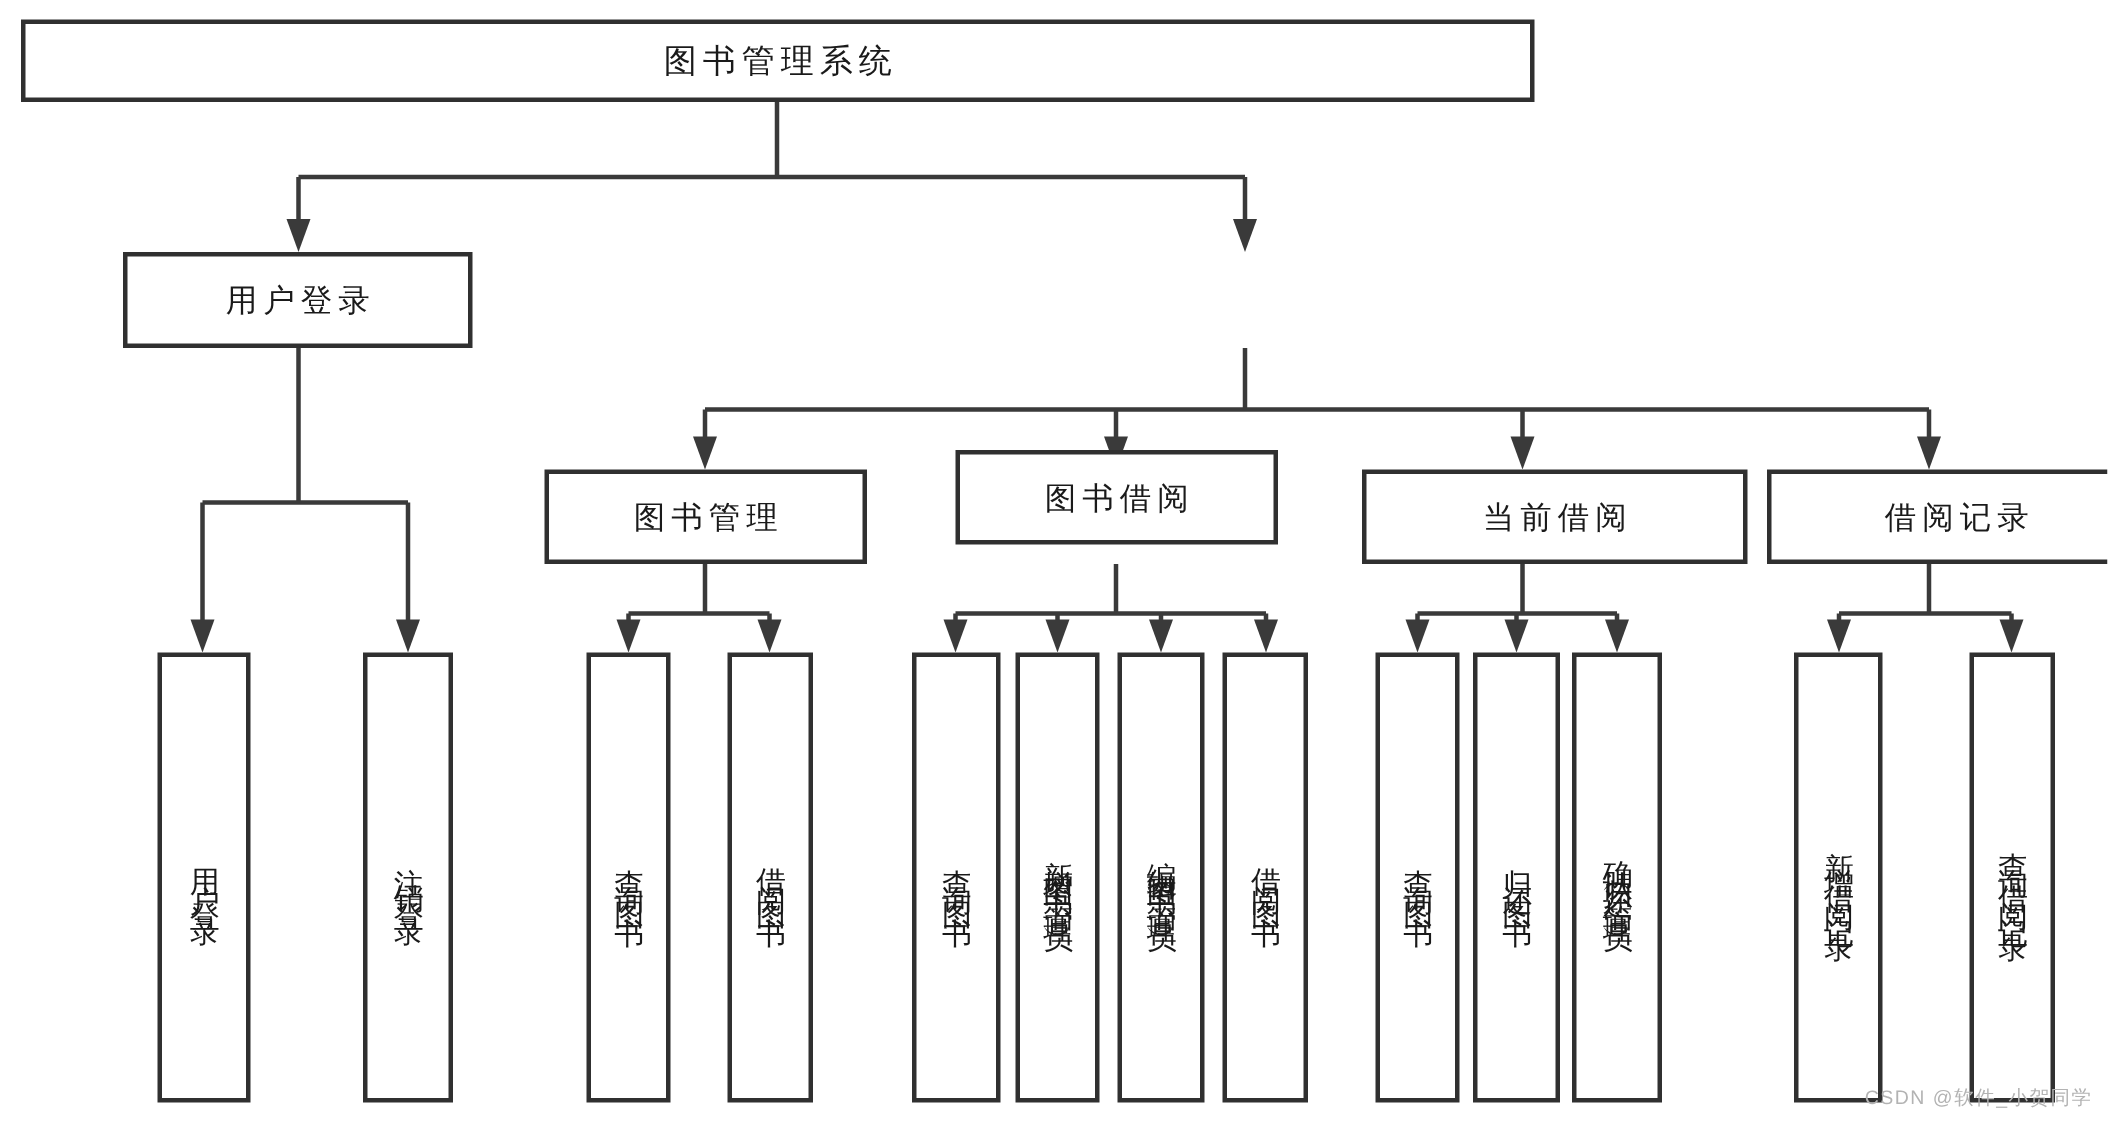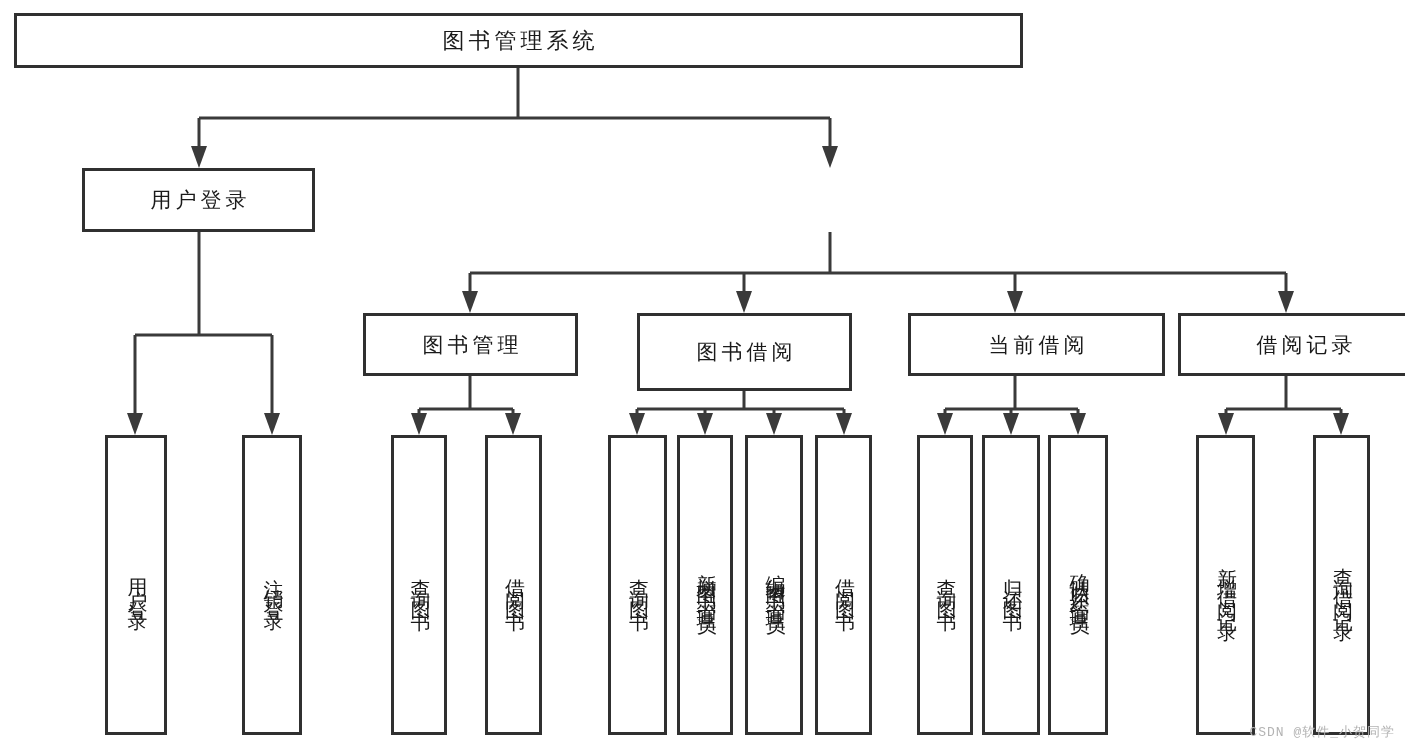--- a/index.html
+++ b/index.html
@@ -1,20 +1,20 @@
 <!DOCTYPE html>
 <html style="--line: #3a3a3a; --box-border: #303030; --box-fill: #ffffff; --text: #1a1a1a; --watermark: #b3b3b3; --background: #ffffff;"><head>
 <meta charset="utf-8">
 <style>
   html,body{margin:0;padding:0;background:#ffffff;}
   .stage{
     position:relative;
     width:1405px;height:747px;
     background:var(--background,#ffffff);
-    font-family:Liberation Mono, monospace;
+    font-family:Liberation Sans, sans-serif;
     overflow:hidden;
   }
   .wires{position:absolute;left:0;top:0;width:1405px;height:747px;z-index:1;}
   .cline{stroke:var(--line,#3a3a3a);stroke-width:3;fill:none;}
   .ahead{fill:var(--line,#3a3a3a);stroke:none;}
   .node{
     position:absolute;box-sizing:border-box;z-index:2;
     background:var(--box-fill,#ffffff);
     border:3px solid var(--box-border,#303030);
     display:flex;align-items:center;justify-content:center;
@@ -83,21 +83,21 @@
     <span>图书管理系统</span>
   </div>
 
   <div class="node h" style="left:82px;top:168px;width:233px;height:64px">
     <span>用户登录</span>
   </div>
 
   <div class="node h" style="left:363px;top:313px;width:215px;height:63px">
     <span>图书管理</span>
   </div>
-  <div class="node h" style="left:637px;top:313px;width:215px;height:78px">
+  <div class="node h" style="left:637px;top:300px;width:215px;height:63px">
     <span>图书借阅</span>
   </div>
   <div class="node h" style="left:908px;top:313px;width:257px;height:63px">
     <span>当前借阅</span>
   </div>
   <div class="node h" style="left:1178px;top:313px;width:253px;height:63px">
     <span>借阅记录</span>
   </div>
 
   <div class="node v" style="left:105px;top:435px;width:62px;height:300px">

